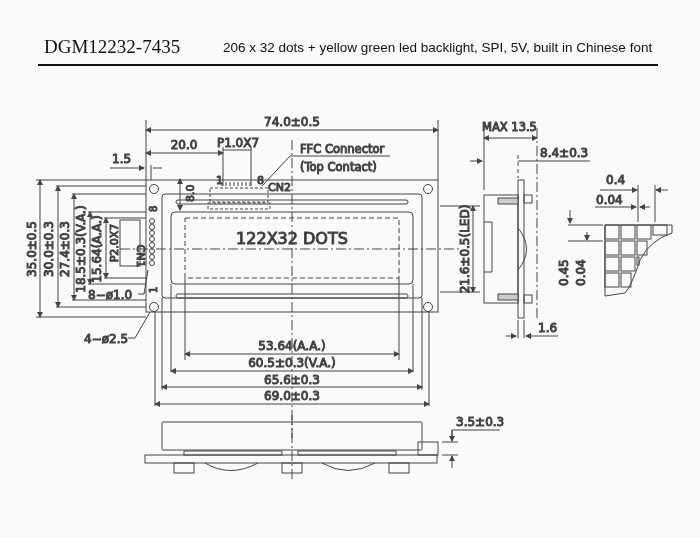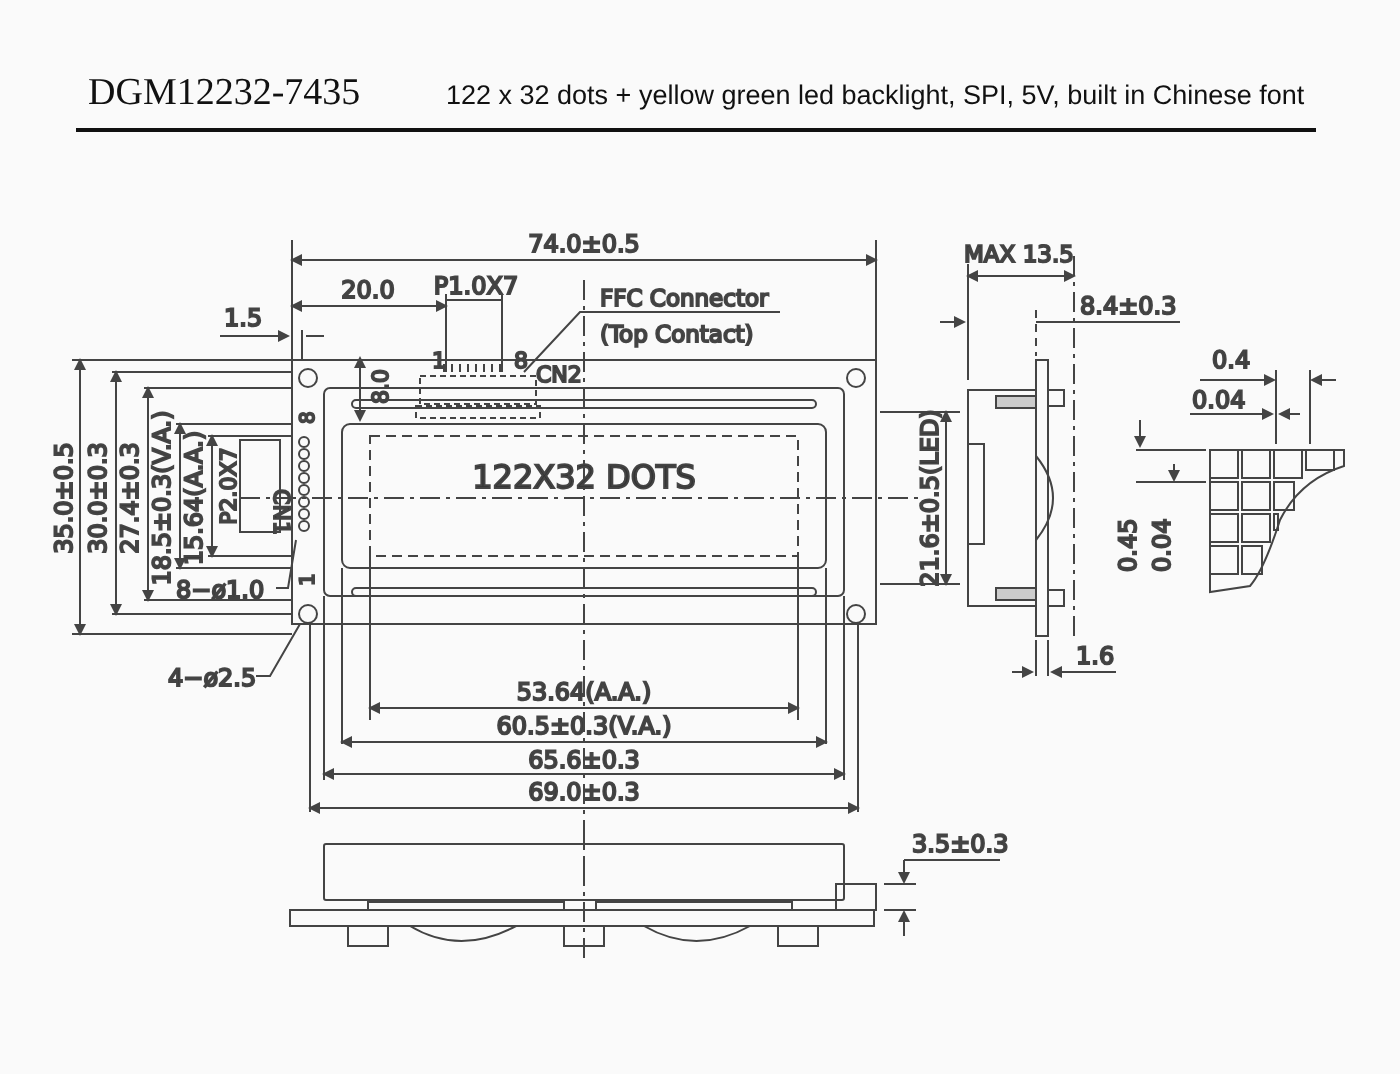--- a/index.html
+++ b/index.html
@@ -8,21 +8,21 @@
   .model { position:absolute; left:6px; top:0px; font-family:"Liberation Serif", serif; font-size:19px; color:#111; }
   .desc { position:absolute; left:185px; top:4px; font-family:"Liberation Sans", sans-serif; font-size:13.5px; color:#111; }
   svg { position:absolute; left:0; top:0; }
   svg text { font-family:"DejaVu Sans", sans-serif; fill:#333; }
 </style>
 </head>
 <body>
 
 <div class="title-bar">
   <span class="model">DGM12232-7435</span>
-  <span class="desc">122 x 32 dots + yellow green led backlight, SPI, 5V, built in Chinese font</span>
+  <span class="desc">206 x 32 dots + yellow green led backlight, SPI, 5V, built in Chinese font</span>
 </div>
 
 <svg width="700" height="537" viewBox="0 0 700 537" stroke="#444" fill="none" stroke-width="1">
   <defs>
     <marker id="ar" markerWidth="6" markerHeight="6" refX="5" refY="3" orient="auto">
         <path d="M0,0 L6,3 L0,6 z" fill="#444" stroke="none"></path>
       </marker>
     <marker id="al" markerWidth="6" markerHeight="6" refX="1" refY="3" orient="auto">
         <path d="M6,0 L0,3 L6,6 z" fill="#444" stroke="none"></path>
       </marker>

